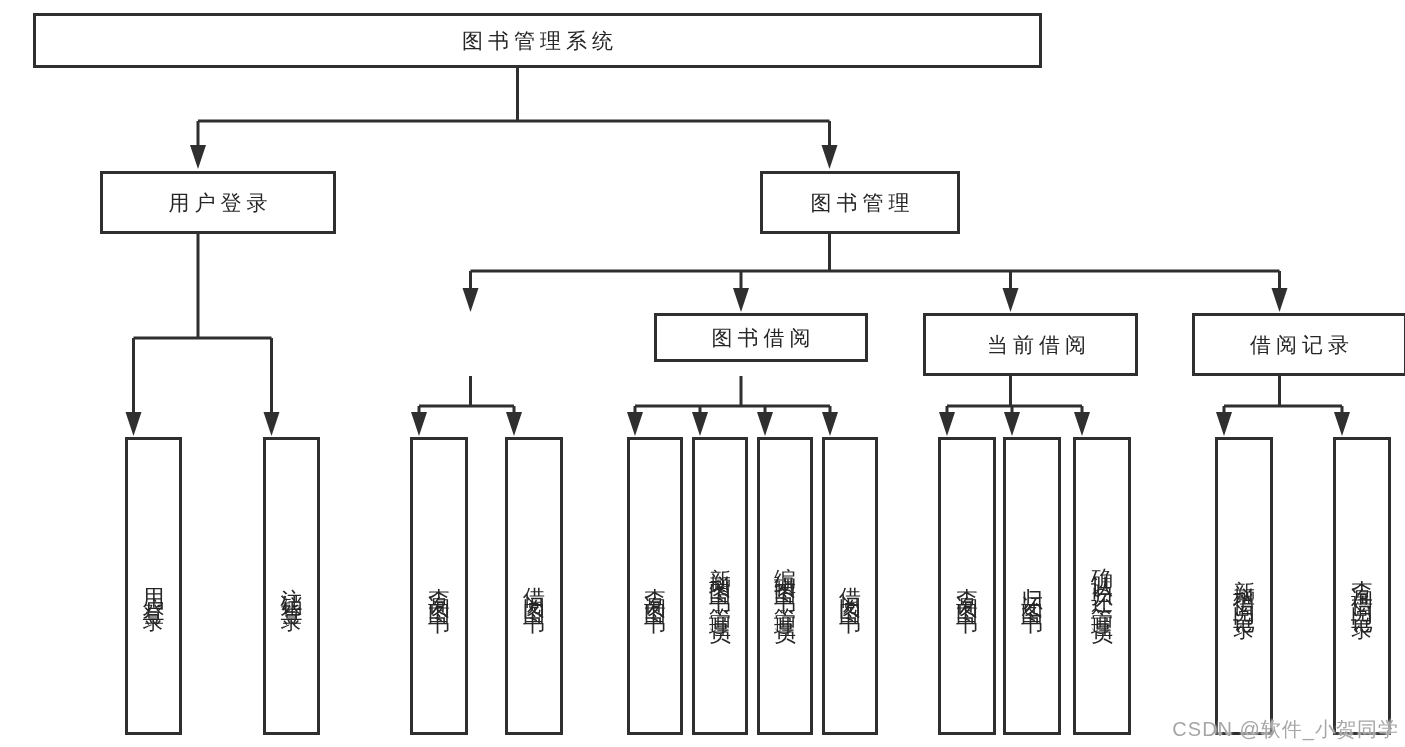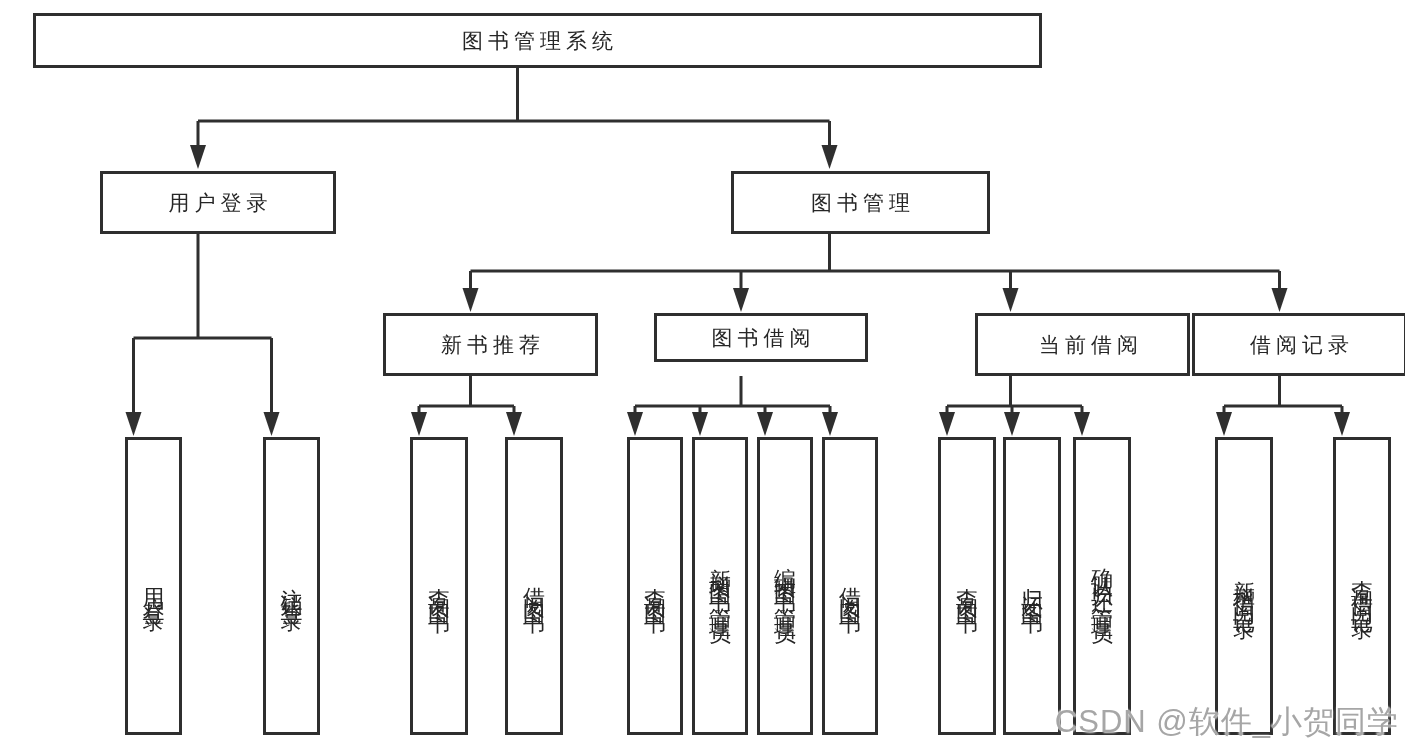--- a/index.html
+++ b/index.html
@@ -31,21 +31,21 @@
   }
   .hbox{font-size:21px;letter-spacing:5px;text-indent:5px;white-space:nowrap;}
   .vbox{
     writing-mode:vertical-rl;
     text-orientation:mixed;
     font-size:22px;letter-spacing:8px;
     line-height:1;
   }
   .watermark{
     position:absolute;right:6px;bottom:4px;
-    font-size:31px;letter-spacing:1px;
+    font-size:20px;letter-spacing:1px;
     color:var(--watermark);
     text-shadow:1px 1px 2px rgba(255,255,255,.85),-1px -1px 2px rgba(255,255,255,.85);
     z-index:5;
     pointer-events:none;
   }
 </style>
 </head>
 <body>
 
 <div class="canvas">
@@ -93,31 +93,28 @@
     </g>
   </svg>
 
   <div class="node hbox" style="left:13px;top:13px;width:1009px;height:55px;">
     <span>图书管理系统</span>
   </div>
 
   <div class="node hbox" style="left:80px;top:171px;width:236px;height:63px;">
     <span>用户登录</span>
   </div>
-  <div class="node hbox" style="left:711px;top:171px;width:259px;height:63px;text-align:right;">
+  <div class="node hbox" style="left:740px;top:171px;width:200px;height:63px;text-align:right;">
     <span>图书管理</span>
   </div>
 
-  <div class="node hbox" style="left:363px;top:313px;width:215px;height:63px;">
-    <span>新书推荐</span>
-  </div>
   <div class="node hbox" style="left:634px;top:313px;width:214px;height:49px;">
     <span>图书借阅</span>
   </div>
-  <div class="node hbox" style="left:955px;top:313px;width:215px;height:63px;padding-left:12px;">
+  <div class="node hbox" style="left:903px;top:313px;width:215px;height:63px;padding-left:12px;">
     <span>当前借阅</span>
   </div>
   <div class="node hbox" style="left:1172px;top:313px;width:215px;height:63px;">
     <span>借阅记录</span>
   </div>
 
   <div class="node vbox" style="left:105px;top:437px;width:57px;height:298px;">
     <span>用户登录</span>
   </div>
   <div class="node vbox" style="left:243px;top:437px;width:57px;height:298px;">

